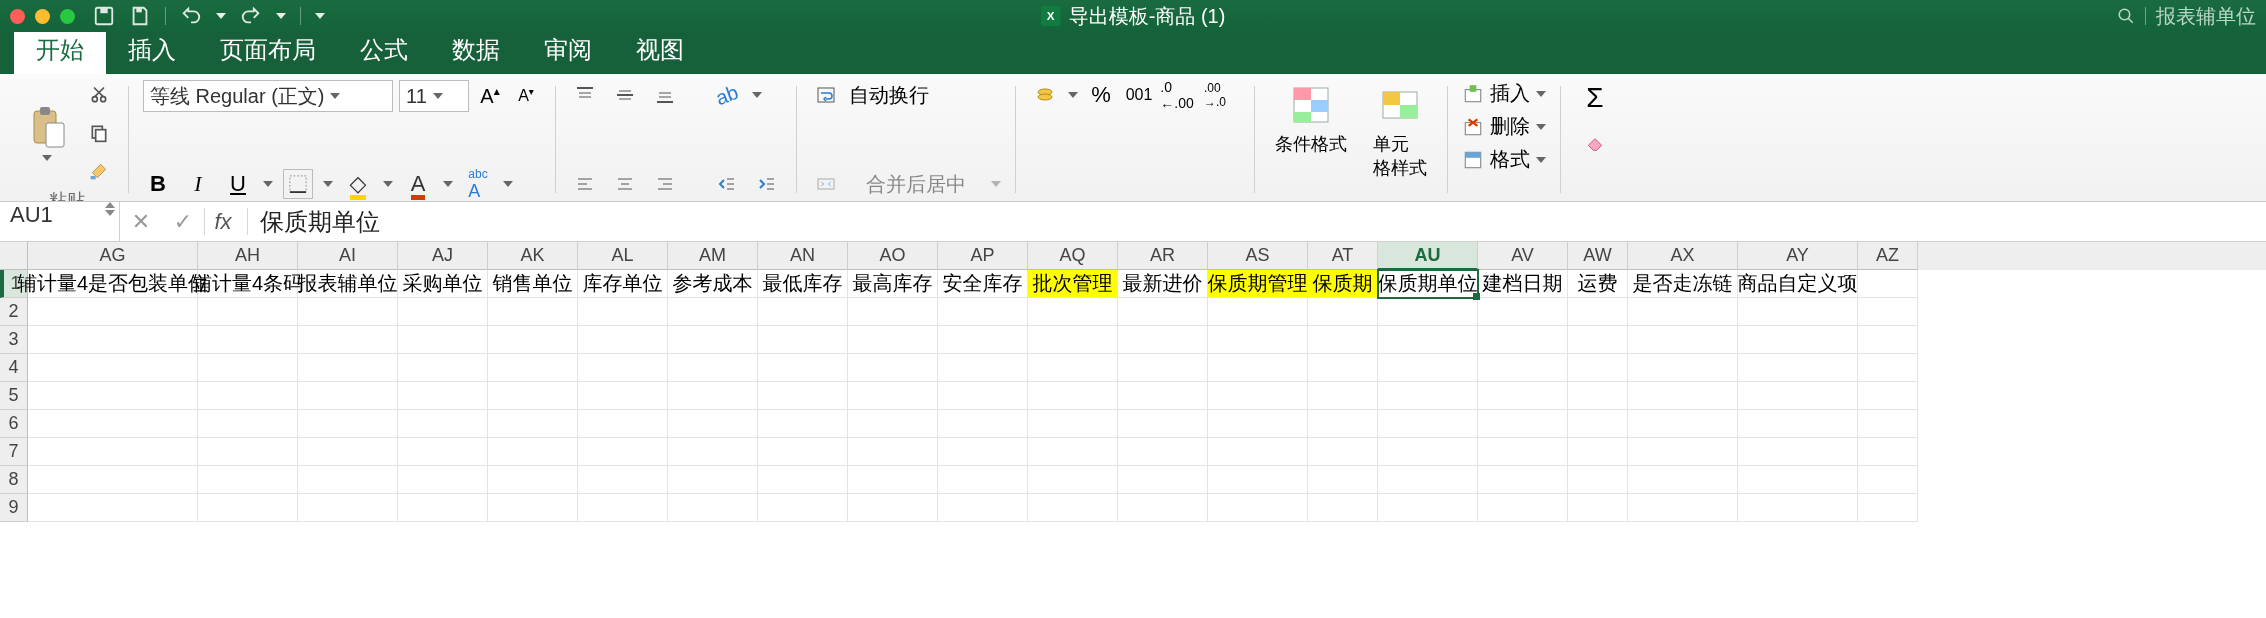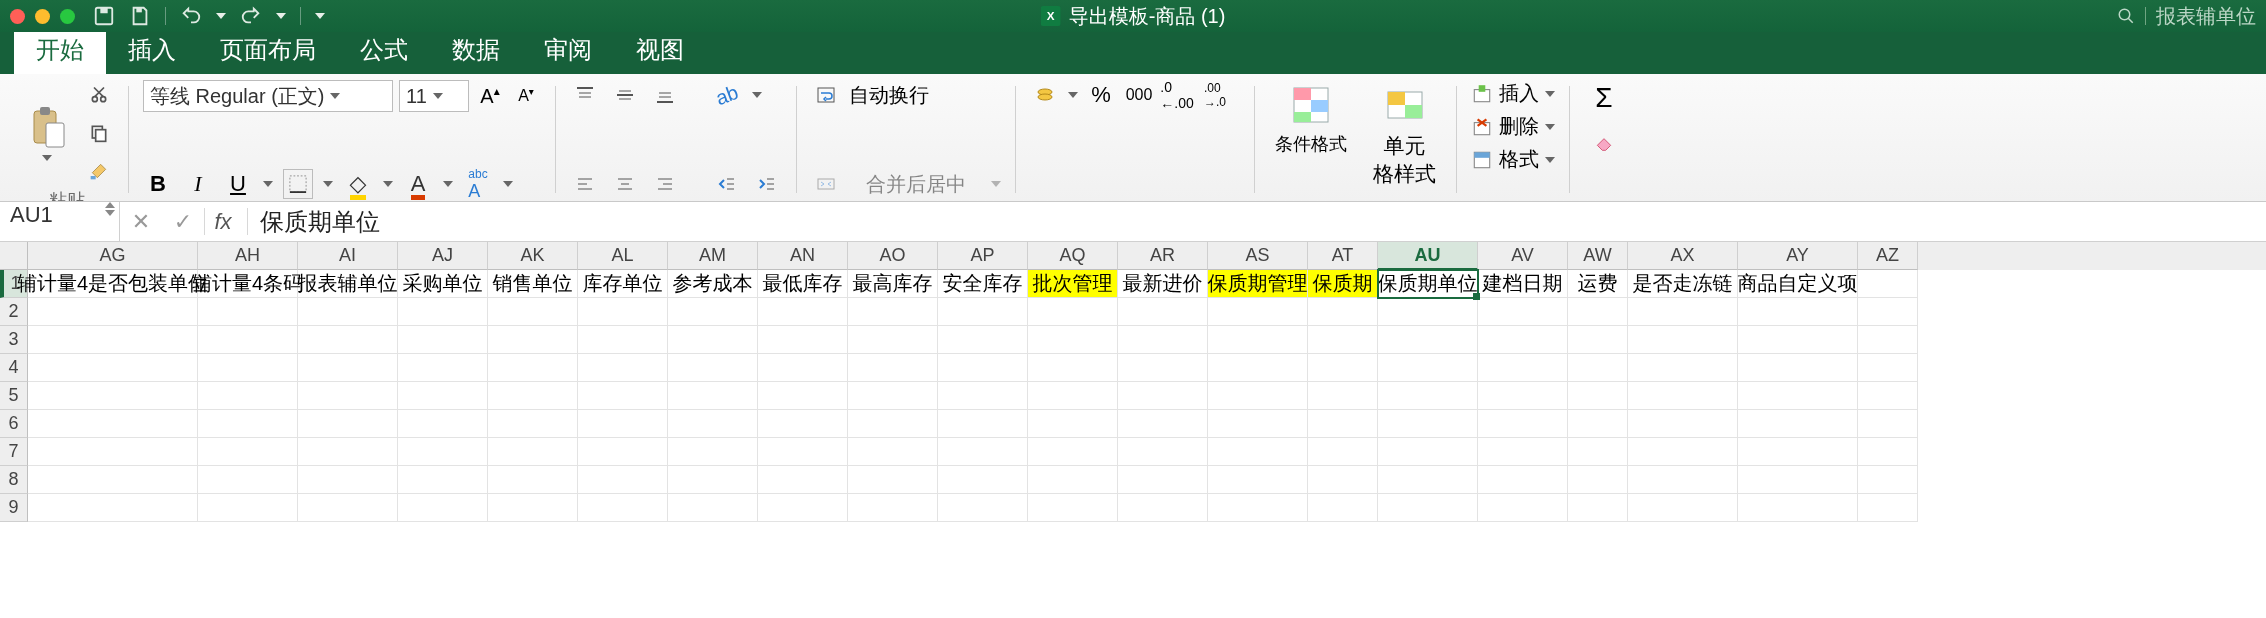--- a/index.html
+++ b/index.html
@@ -317,21 +317,21 @@
           <svg viewBox="0 0 20 20">
             <ellipse cx="10" cy="7" rx="7" ry="3" fill="#f4c742" stroke="#b58a1a"></ellipse>
             <ellipse cx="10" cy="12" rx="7" ry="3" fill="#f4c742" stroke="#b58a1a"></ellipse>
           </svg>
         </div>
         <span class="caret"></span>
       <div class="small-btn">
           <span style="font-size:22px">%</span>
         </div>
       <div class="small-btn">
-          <span style="font-size:16px">000</span>
+          <span style="font-size:16px">001</span>
         </div>
       <div class="small-btn">
           <span style="font-size:14px">.0<br>←.00</span>
         </div>
       <div class="small-btn">
           <span style="font-size:12px">.00<br>→.0</span>
         </div>
     </div>
   </div>
   <div class="group-sep"></div>
@@ -346,21 +346,21 @@
             <rect x="4" y="28" width="17" height="10" fill="#9e9"></rect>
           </svg>
         <span style="font-size:18px;text-align:center">条件格式</span>
       </div>
       <div class="big-btn">
         <svg viewBox="0 0 42 42">
             <rect x="4" y="8" width="34" height="26" fill="#fff" stroke="#9aa"></rect>
             <rect x="4" y="8" width="17" height="13" fill="#f4c742"></rect>
             <rect x="21" y="21" width="17" height="13" fill="#9e9"></rect>
           </svg>
-        <span style="font-size:21px;text-align:center;white-space:pre">单元
+        <span style="font-size:18px;text-align:left;white-space:pre">单元
 格样式</span>
       </div>
     </div>
   </div>
   <div class="group-sep"></div>
 
   <div class="group">
     <div style="display:flex;flex-direction:column;gap:6px">
       <div class="group-row" style="gap:6px">
           <svg width="22" height="22" viewBox="0 0 20 20">

